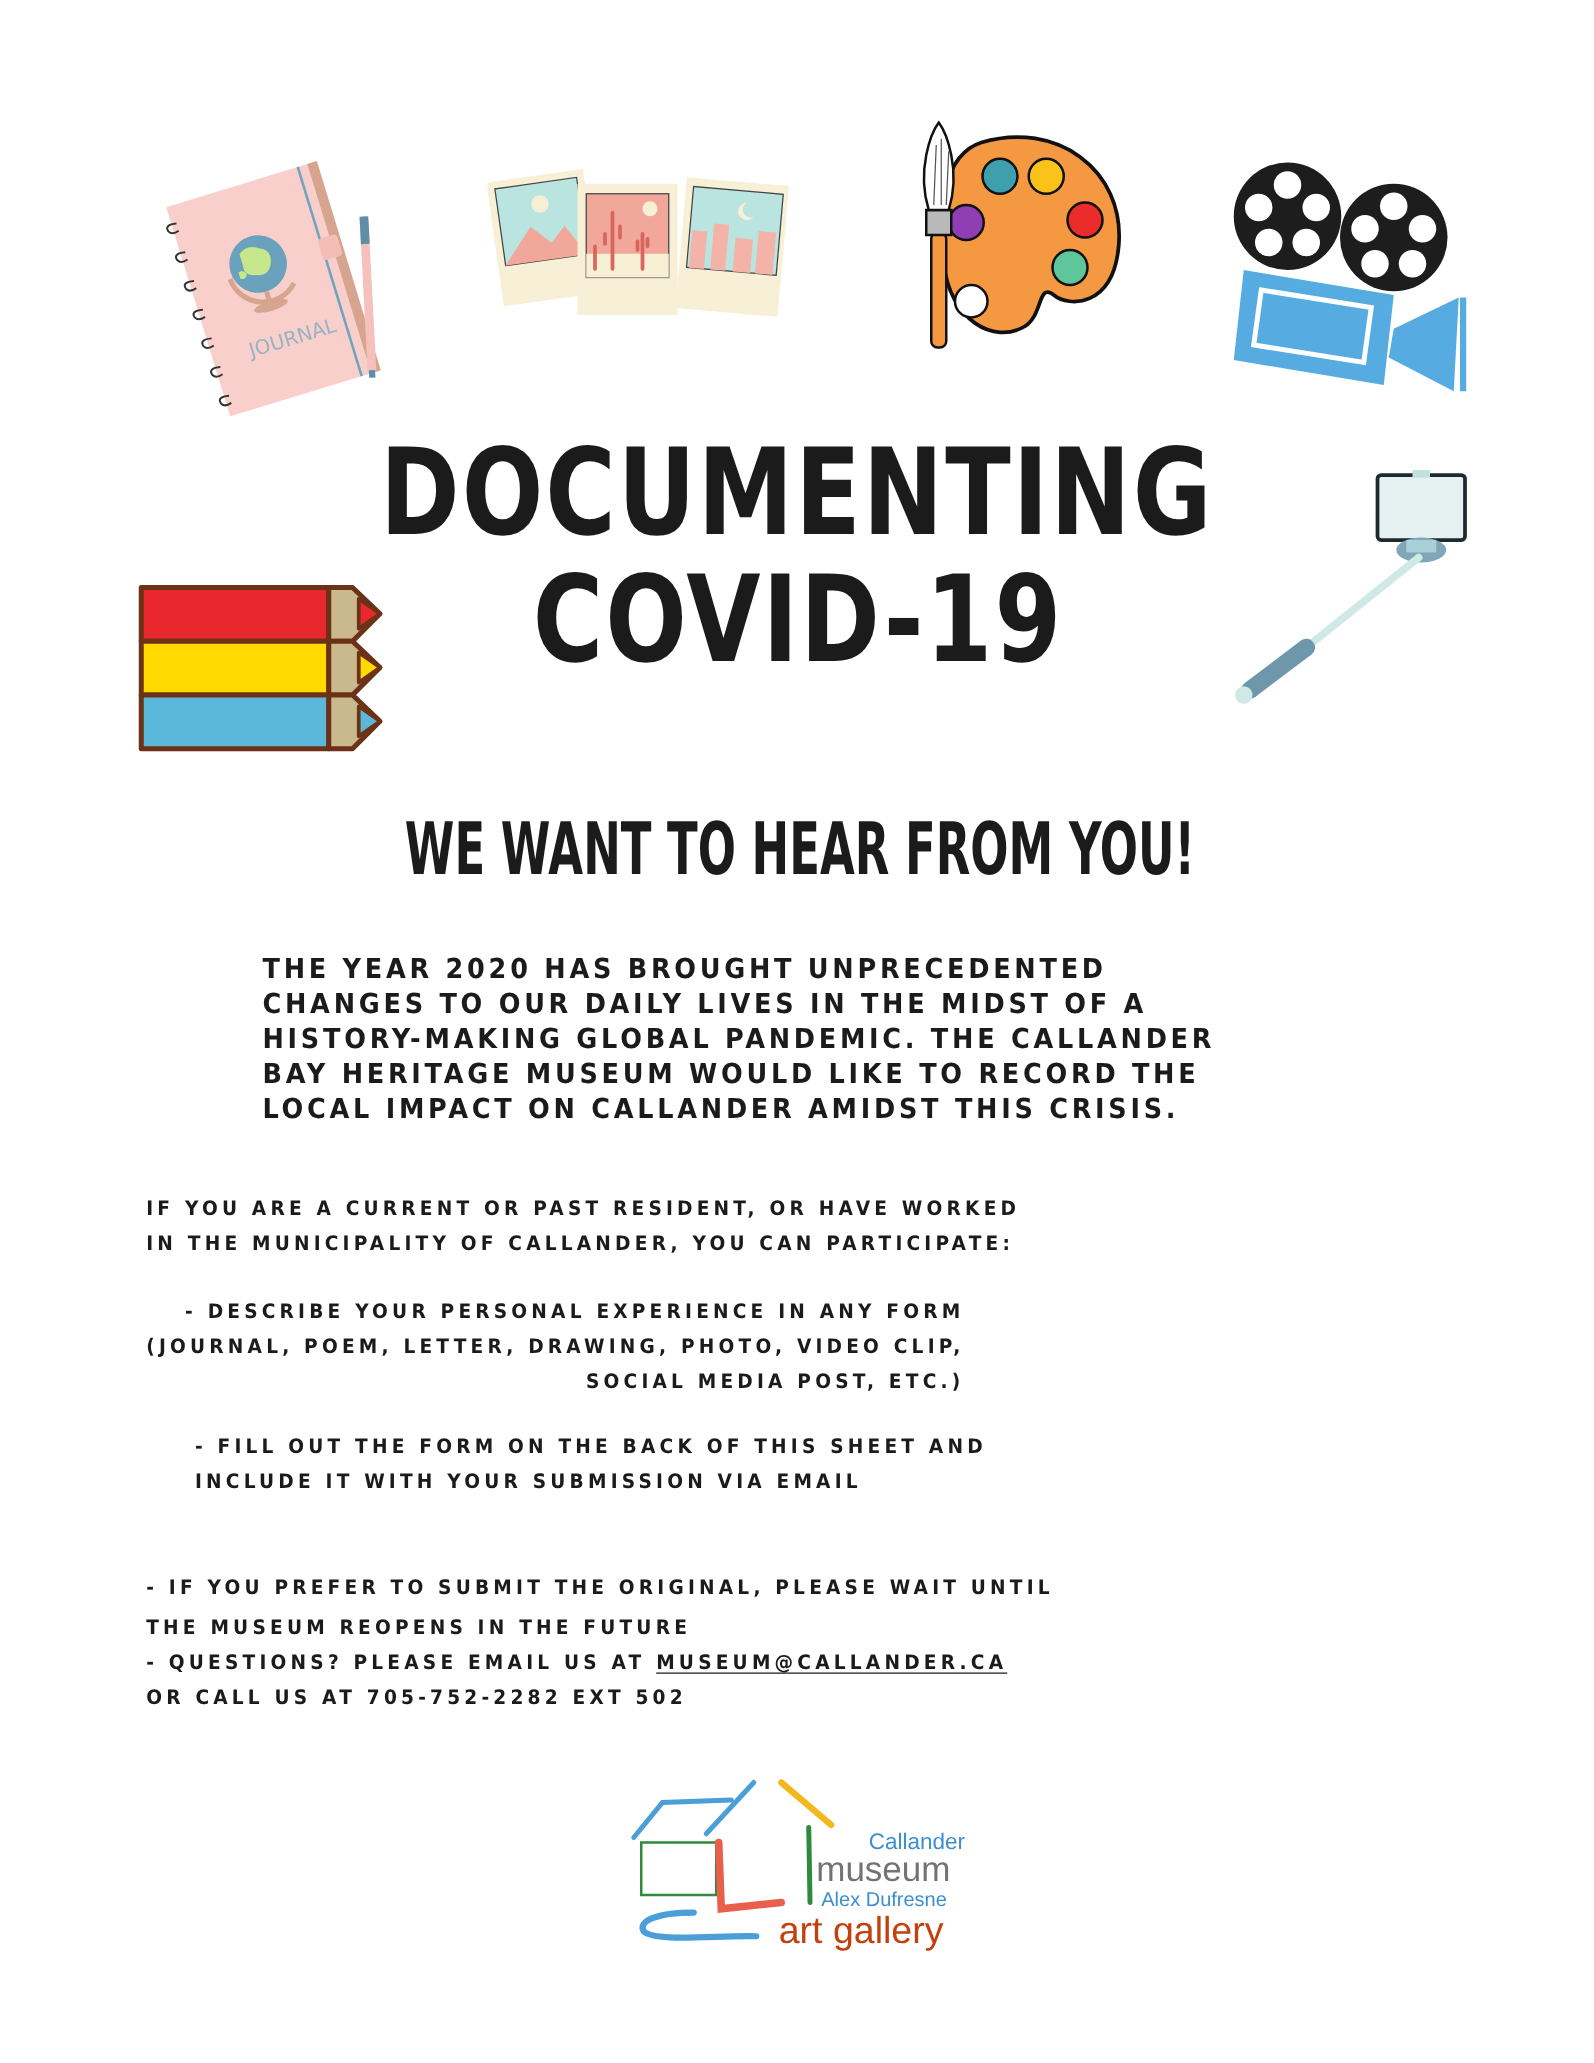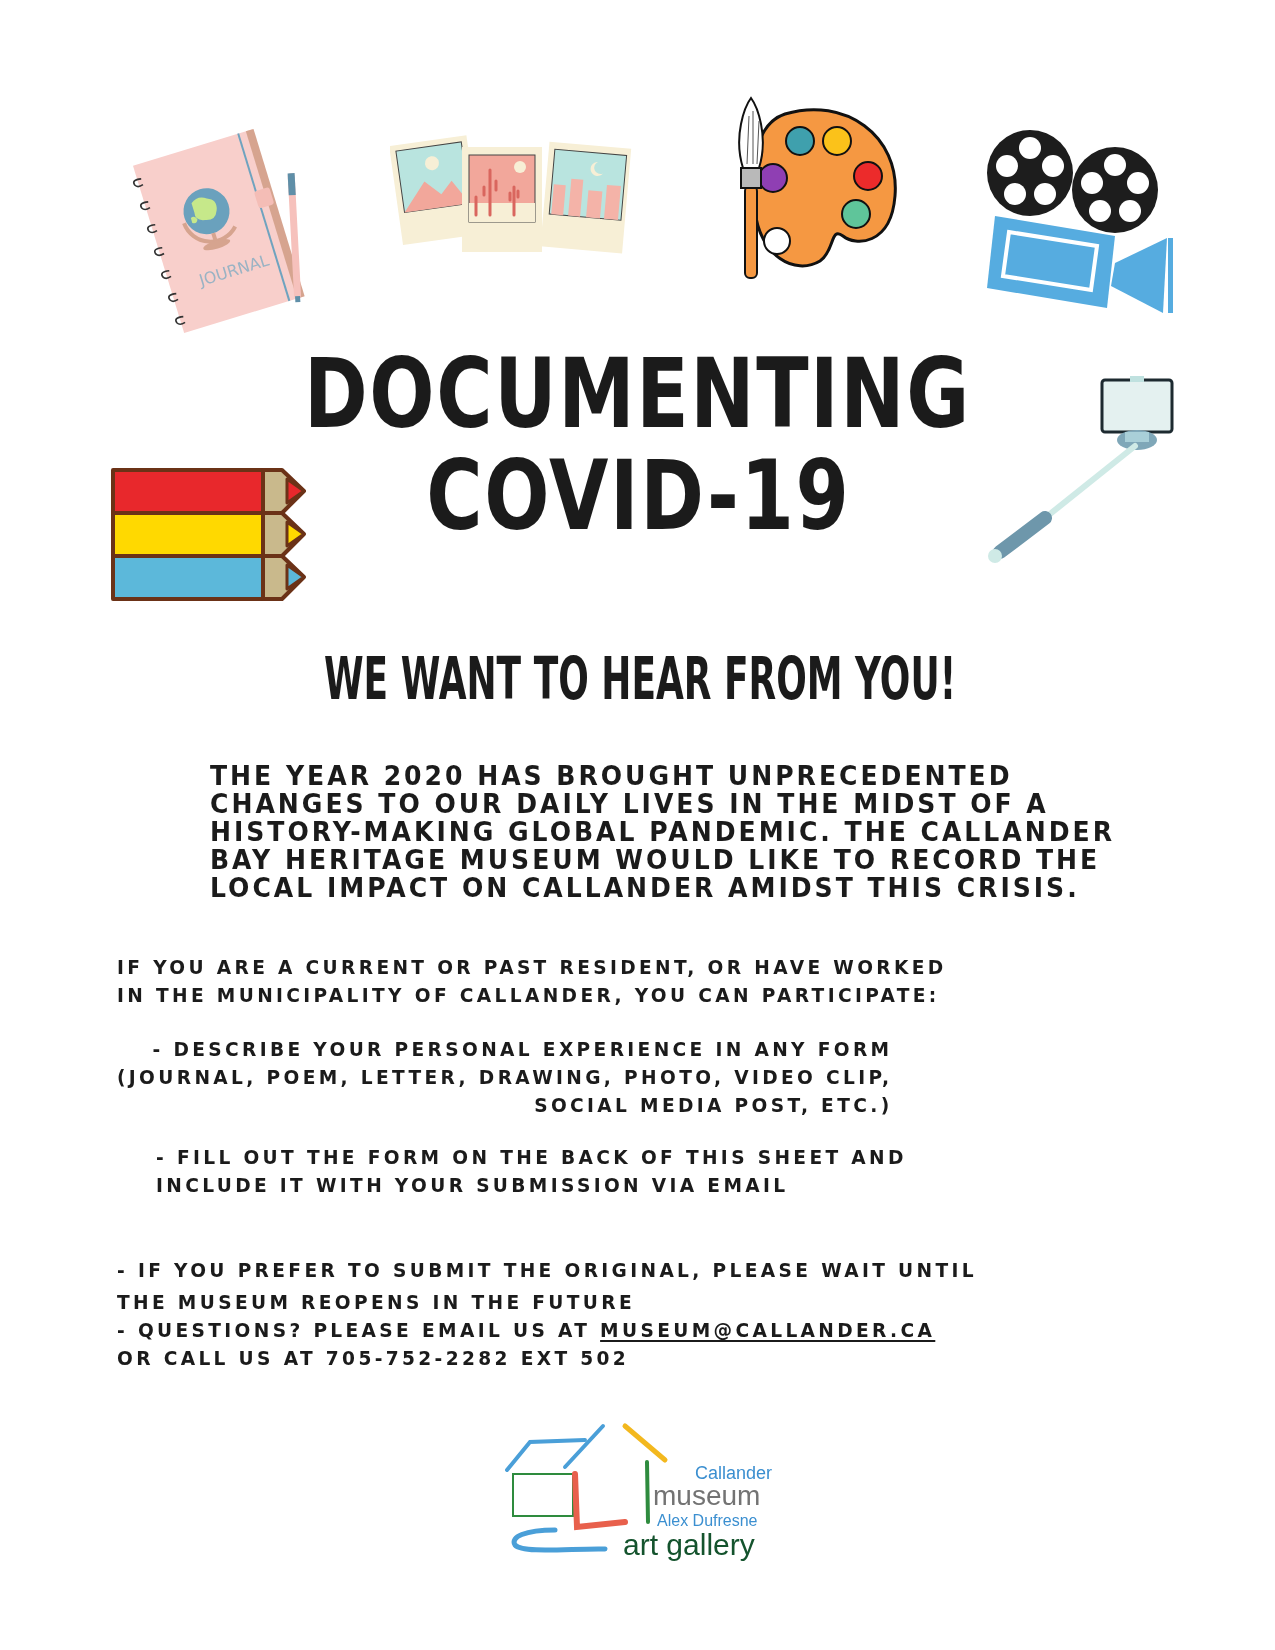--- a/index.html
+++ b/index.html
@@ -9,23 +9,23 @@
   .title { font-family:"DejaVu Sans", sans-serif; font-weight:bold; text-align:center;
            color:#1b1b1b; white-space:nowrap; line-height:1; }
   #t1 { left:0; width:1275px; top:346px; font-size:96px; letter-spacing:2px;
         transform:scaleX(0.80); transform-origin:637px 0; }
   #t2 { left:0; width:1275px; top:448px; font-size:96px; letter-spacing:2px;
         transform:scaleX(0.80); transform-origin:642px 0; }
   #sub { left:0; width:1275px; top:650px; font-size:58px; letter-spacing:0px;
          transform:scaleX(0.62); transform-origin:644px 0; }
   .body-text { font-family:"DejaVu Sans", sans-serif; font-weight:bold; text-transform:uppercase;
                white-space:nowrap; color:#1b1b1b; }
-  #intro { left:210px; top:762px; font-size:27px; letter-spacing:3.2px; line-height:28px; }
+  #intro { left:210px; top:762px; font-size:22px; letter-spacing:3.2px; line-height:28px; }
   #intro div { transform:scaleX(0.93); transform-origin:0 0; }
-  .blk { left:117px; font-size:20px; letter-spacing:3.6px; line-height:28px; }
+  .blk { left:117px; font-size:16px; letter-spacing:3.6px; line-height:28px; }
   .blk div { transform:scaleX(0.93); transform-origin:0 0; }
   #b0 { top:953px; }
   #b1 { top:1035px;text-align:right; }
   #b2 { top:1143px;margin-left:39px; }
   #b3 { top:1256px; }
   #b3 .l2 { margin-top:4px; }
   #b4 { top:1316px; }
   .email { text-decoration:underline; text-underline-offset:3px; }
   .logo-text { font-family:"Liberation Sans", sans-serif; white-space:nowrap; line-height:1; }
 </style>
@@ -202,14 +202,14 @@
       <path d="M130 14 L170 48" stroke="#f3b81e" stroke-width="5"></path>
       <rect x="18" y="62" width="60" height="42" stroke="#2e8b3e" stroke-width="2"></rect>
       <path d="M152 50 L153 110" stroke="#2e8b3e" stroke-width="4"></path>
       <path d="M80 62 L82 115 L130 110" stroke="#e8604c" stroke-width="6"></path>
       <path d="M60 118 C30 118 15 125 20 133 C28 142 80 136 110 137" stroke="#4a9fd8" stroke-width="5"></path>
     </g>
   </svg>
   <div class="abs logo-text" style="left:200px;top:52px;font-size:18px;color:#3b8fd0;">Callander</div>
   <div class="abs logo-text" style="left:158px;top:70px;font-size:28px;color:#737373;">museum</div>
   <div class="abs logo-text" style="left:162px;top:101px;font-size:16px;color:#3b8fd0;font-family:Liberation Sans, sans-serif;">Alex Dufresne</div>
-  <div class="abs logo-text" style="left:128px;top:118px;font-size:30px;color:#14532d;">art gallery</div>
+  <div class="abs logo-text" style="left:128px;top:118px;font-size:30px;color:#c2410c;">art gallery</div>
 </div>
 
 </body></html>

